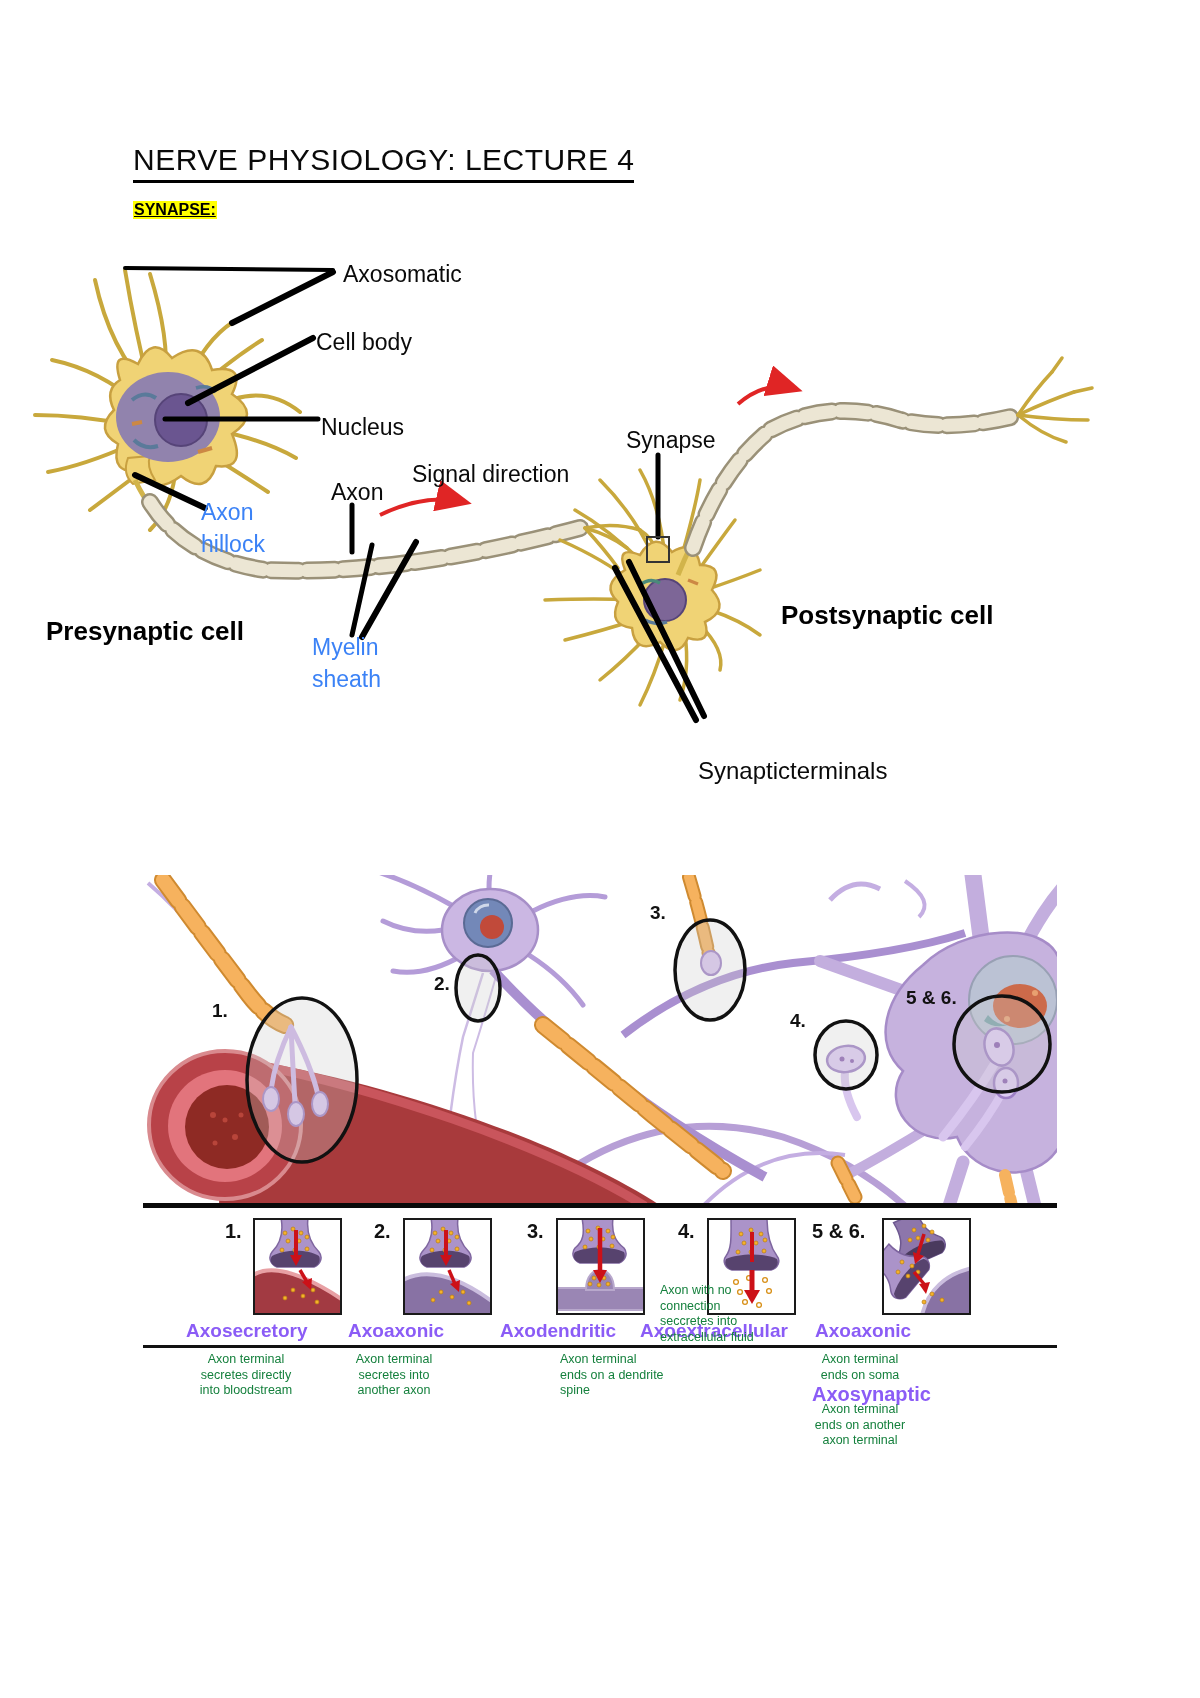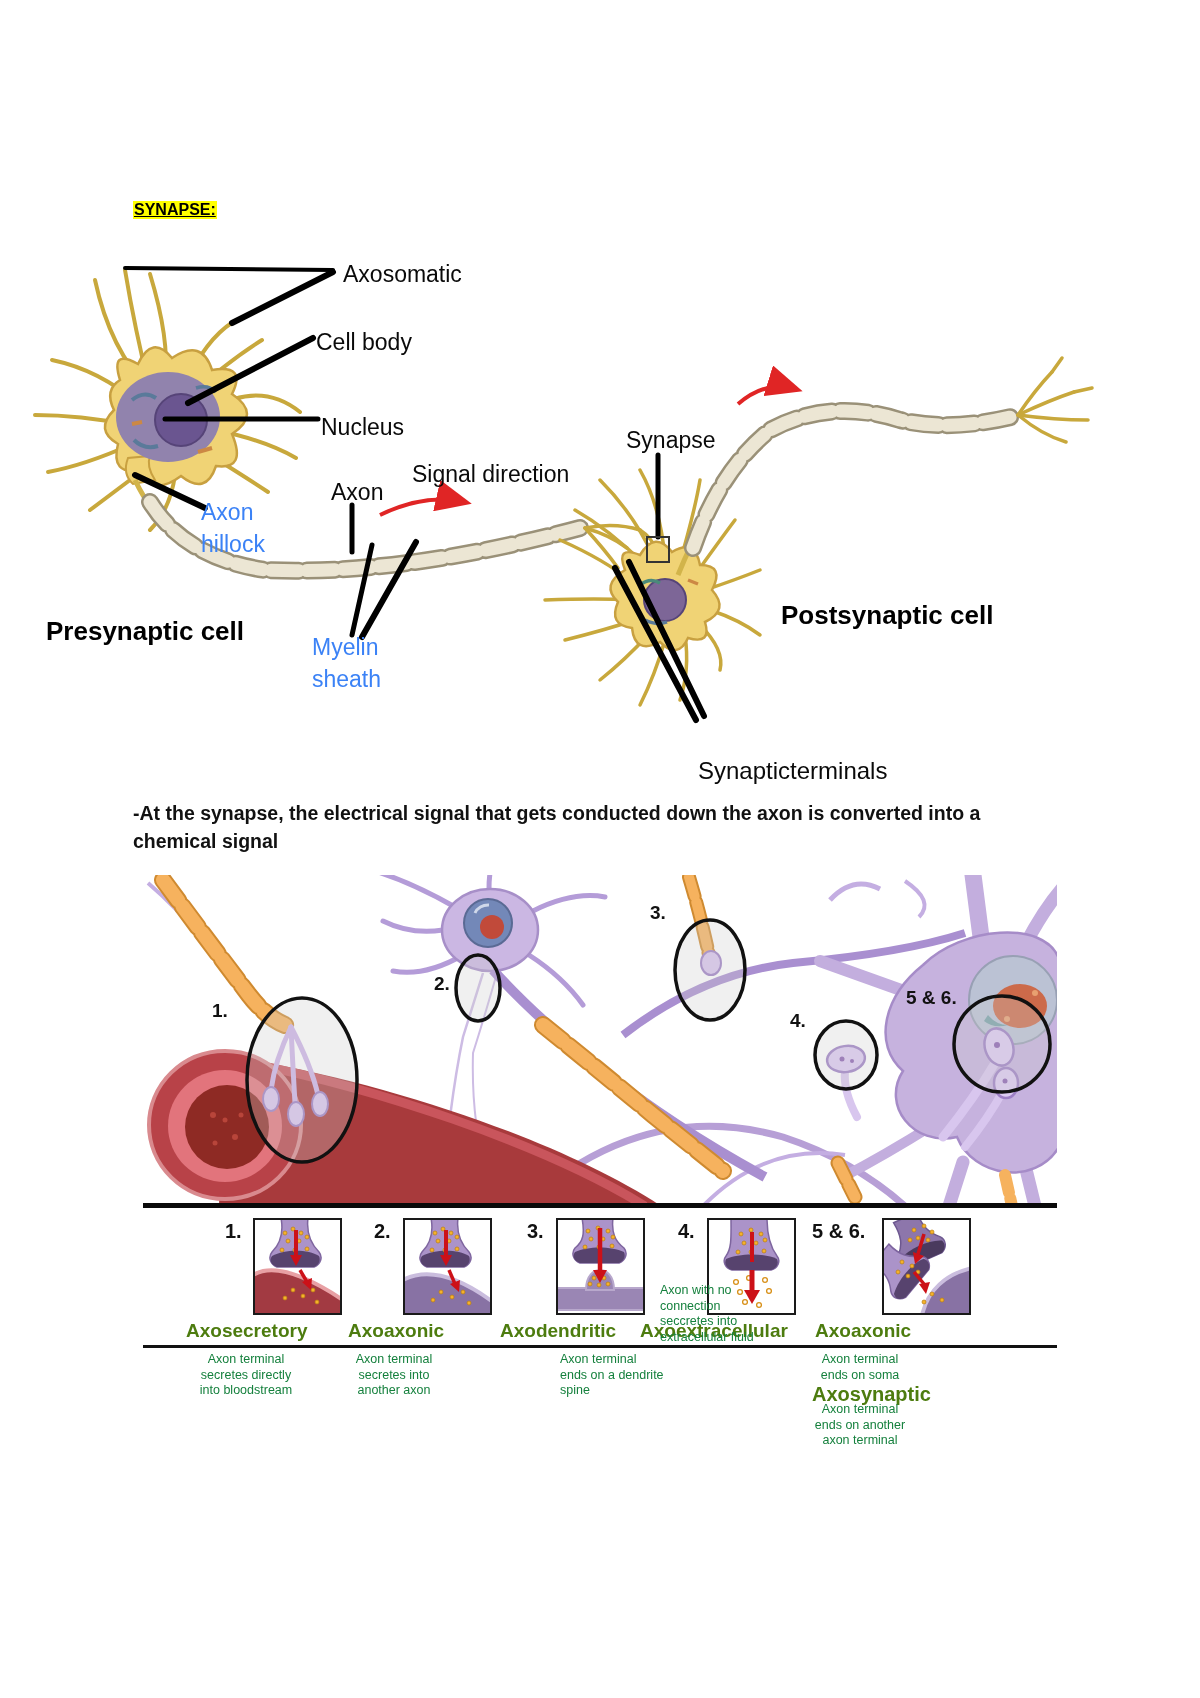--- a/index.html
+++ b/index.html
@@ -10,31 +10,32 @@
          border-bottom:3px solid #000;padding-bottom:3px;display:inline-block;}
   #sectionHeading{left:133px;top:201px;font-size:16px;font-weight:bold;background:#ffff00;
          text-decoration:underline;padding:0 1px;}
   .lbl{font-size:23px;color:#0a0a0a;white-space:nowrap;line-height:1.3;}
   .lblwrap{font-size:23px;color:#3b82f6;text-align:left;line-height:1.38;}
   .lblb{font-size:26px;font-weight:bold;color:#000;white-space:nowrap;}
   #note{left:133px;top:800px;width:850px;font-size:19.5px;line-height:1.42;color:#111;
         white-space:pre-line;font-weight:600;}
   .num{font-size:19px;font-weight:bold;color:#111;white-space:nowrap;}
   .panel{border:2.5px solid #1a1a1a;background:#fff;width:85px;height:93px;overflow:hidden;}
-  .plabel{font-size:19px;font-weight:bold;color:#4d7c0f;white-space:nowrap;}
+  .plabel{font-size:19px;font-weight:bold;color:#8b5cf6;white-space:nowrap;}
   .pdesc{font-size:12.5px;line-height:15.5px;color:#15803d;white-space:pre-line;text-align:center;}
   .pdesc.la{text-align:left;}
   #tableLine{left:143px;top:1345px;width:914px;height:3px;background:#111;}
   svg{display:block;}
 </style>
 </head>
 <body>
 
 <div id="page">
 
+  <div class="abs" id="title">NERVE PHYSIOLOGY: LECTURE 4</div>
   <div class="abs" id="sectionHeading">SYNAPSE:</div>
 
   <svg class="abs" style="left:0;top:230px" width="1200" height="560" viewBox="0 0 1200 560">
     <defs>
       <marker id="ah" markerWidth="9" markerHeight="8" refX="7" refY="4" orient="auto">
         <path d="M0,0 L9,4 L0,8 Z" fill="#e02525"></path>
       </marker>
     </defs>
 
     <g stroke="#c8a83c" stroke-width="4" fill="none" stroke-linecap="round">
@@ -147,21 +148,20 @@
   <div class="abs lbl" style="left:321px;top:413px">Nucleus</div>
   <div class="abs lbl" style="left:331px;top:478px">Axon</div>
   <div class="abs lbl" style="left:412px;top:460px">Signal direction</div>
   <div class="abs lbl" style="left:626px;top:426px">Synapse</div>
   <div class="abs lblwrap" style="left:201px;top:497px;width:88px">Axon hillock</div>
   <div class="abs lblwrap" style="left:312px;top:632px;width:90px">Myelin sheath</div>
   <div class="abs lblb" style="left:46px;top:616px">Presynaptic cell</div>
   <div class="abs lblb" style="left:781px;top:600px">Postsynaptic cell</div>
   <div class="abs lbl" style="left:698px;top:755px;font-size:24px">Synapticterminals</div>
 
-  <div class="abs" id="note">-At the synapse, the electrical signal that gets conducted down the axon is converted into a chemical signal</div>
 
   <svg class="abs" style="left:143px;top:875px" width="914" height="331" viewBox="0 0 914 331">
     <rect x="0" y="0" width="914" height="331" fill="#ffffff"></rect>
 
     <g fill="none">
       <path d="M5,8 Q60,55 105,130" stroke="#c4aee2" stroke-width="4"></path>
       <path d="M687,25 Q710,0 737,14" stroke="#c4aee2" stroke-width="5"></path>
       <path d="M762,6 Q792,26 776,42" stroke="#c4aee2" stroke-width="4"></path>
       <path d="M380,331 Q500,222 640,262 Q710,285 762,331" stroke="#b79fd6" stroke-width="7"></path>
       <path d="M560,331 Q622,268 702,280" stroke="#c4aee2" stroke-width="4"></path>

